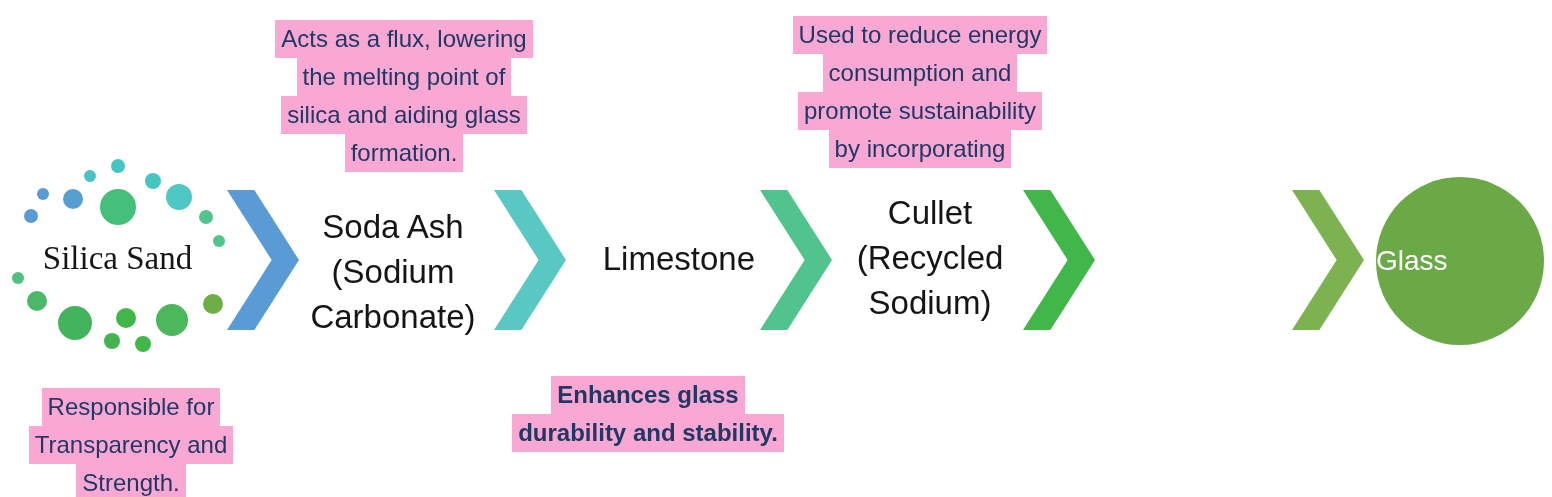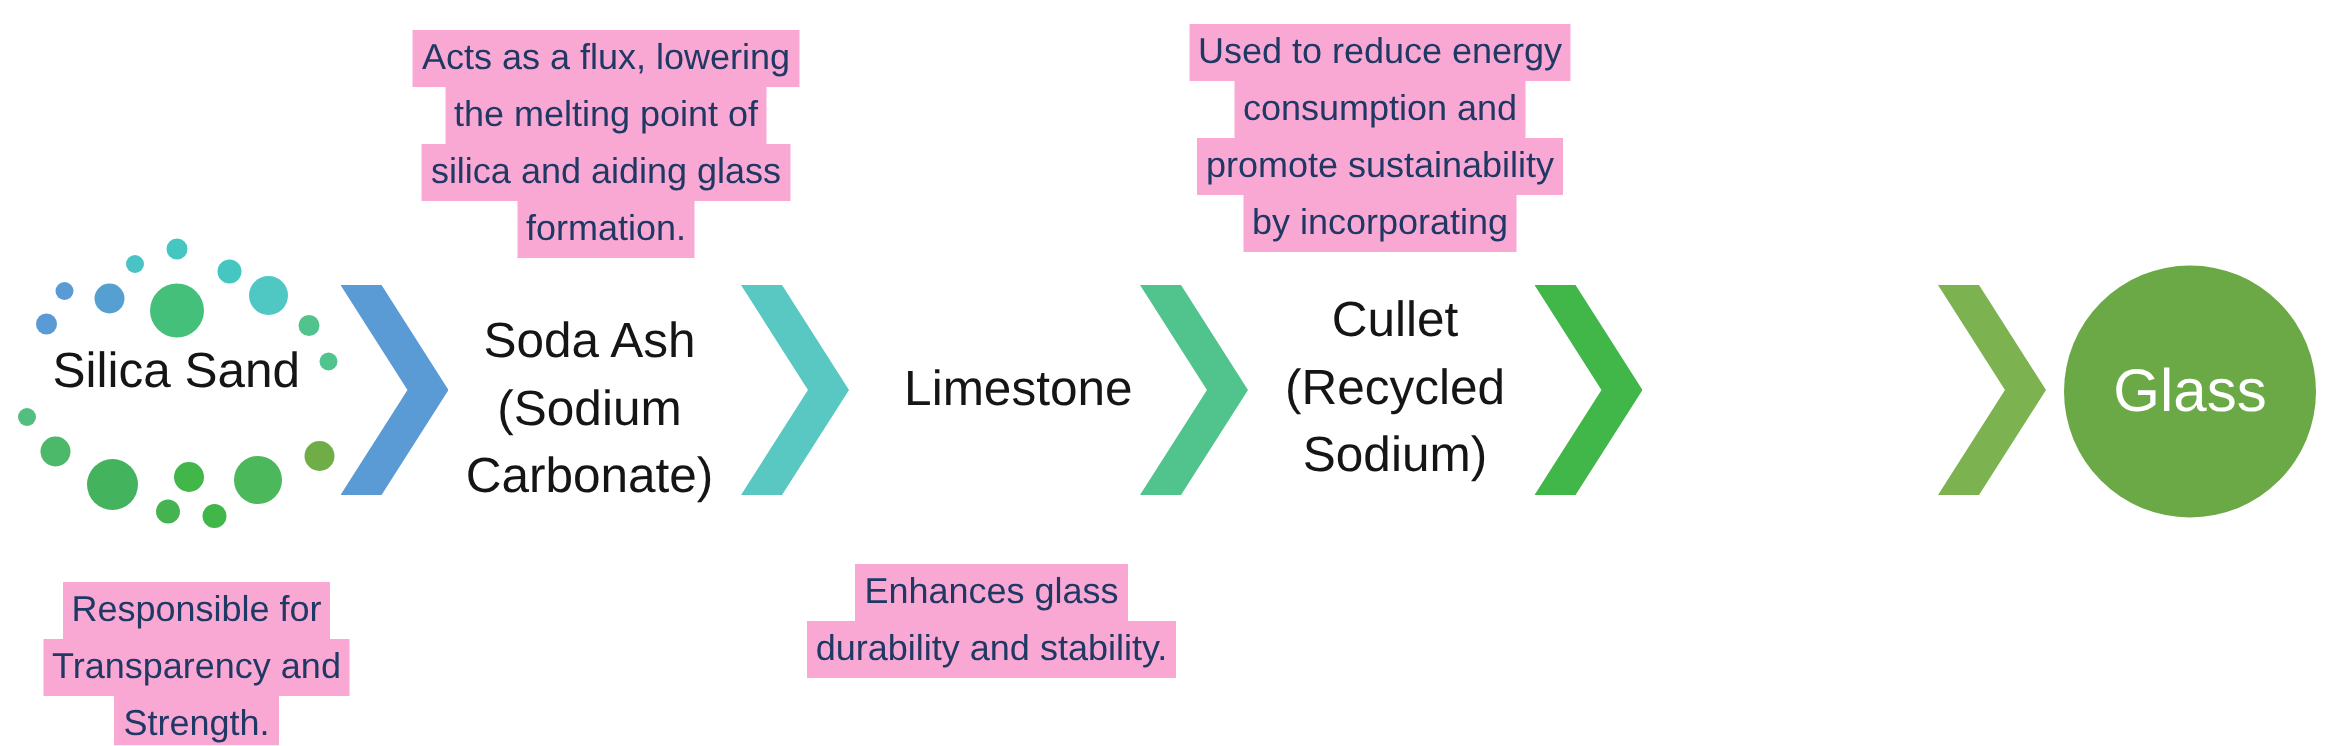--- a/index.html
+++ b/index.html
@@ -45,23 +45,22 @@
   }
   .glass-circle {
     position: absolute;
     left: 1376px;
     top: 177px;
     width: 168px;
     height: 168px;
     border-radius: 50%;
     display: flex;
     align-items: center;
-    justify-content: center;
     color: #ffffff;
-    font-size: 40px;
+    font-size: 28px;
   }
 </style>
 </head>
 <body>
 
 <div class="canvas">
 
   <div>
       <div class="dot" style="left: 24px; top: 209px; height: 14px; width: 14px; background: rgb(91, 155, 213);"></div>
       <div class="dot" style="left: 37px; top: 188px; height: 12px; width: 12px; background: rgb(91, 155, 213);"></div>
@@ -76,21 +75,21 @@
       <div class="dot" style="left: 12px; top: 272px; height: 12px; width: 12px; background: rgb(82, 190, 127);"></div>
       <div class="dot" style="left: 27px; top: 291px; height: 20px; width: 20px; background: rgb(76, 184, 106);"></div>
       <div class="dot" style="left: 58px; top: 306px; height: 34px; width: 34px; background: rgb(68, 179, 94);"></div>
       <div class="dot" style="left: 104px; top: 333px; height: 16px; width: 16px; background: rgb(68, 179, 80);"></div>
       <div class="dot" style="left: 116px; top: 308px; height: 20px; width: 20px; background: rgb(65, 182, 73);"></div>
       <div class="dot" style="left: 135px; top: 336px; height: 16px; width: 16px; background: rgb(65, 182, 73);"></div>
       <div class="dot" style="left: 156px; top: 304px; height: 32px; width: 32px; background: rgb(76, 184, 92);"></div>
       <div class="dot" style="left: 203px; top: 294px; height: 20px; width: 20px; background: rgb(111, 174, 70);"></div>
     </div>
 
-  <div class="step-label" style="left:10px; top:224px; width:215px;">
+  <div class="step-label" style="left:10px; top:236px; width:215px;font-family:Liberation Serif, serif;">
     <span>Silica Sand</span>
   </div>
 
   <div class="chevron" style="left: 227px; background-color: rgb(91, 155, 213);"></div>
 
   <div class="step-label" style="left:293px; top:204px; width:200px;">
     <div>Soda Ash</div>
     <div>(Sodium</div>
     <div>Carbonate)</div>
   </div>
@@ -131,19 +130,19 @@
     <div><span class="hl">promote sustainability</span></div>
     <div><span class="hl">by incorporating</span></div>
   </div>
 
   <div class="annotation" style="left:10px; top:388px; width:242px;">
     <div><span class="hl">Responsible for</span></div>
     <div><span class="hl">Transparency and</span></div>
     <div><span class="hl">Strength.</span></div>
   </div>
 
-  <div class="annotation" style="left:516px; top:376px; width:290px;">
+  <div class="annotation" style="left:503px; top:376px; width:290px;font-weight:bold;">
     <div><span class="hl">Enhances glass</span></div>
     <div><span class="hl">durability and stability.</span></div>
   </div>
 
 
 </div>
 
 </body></html>

